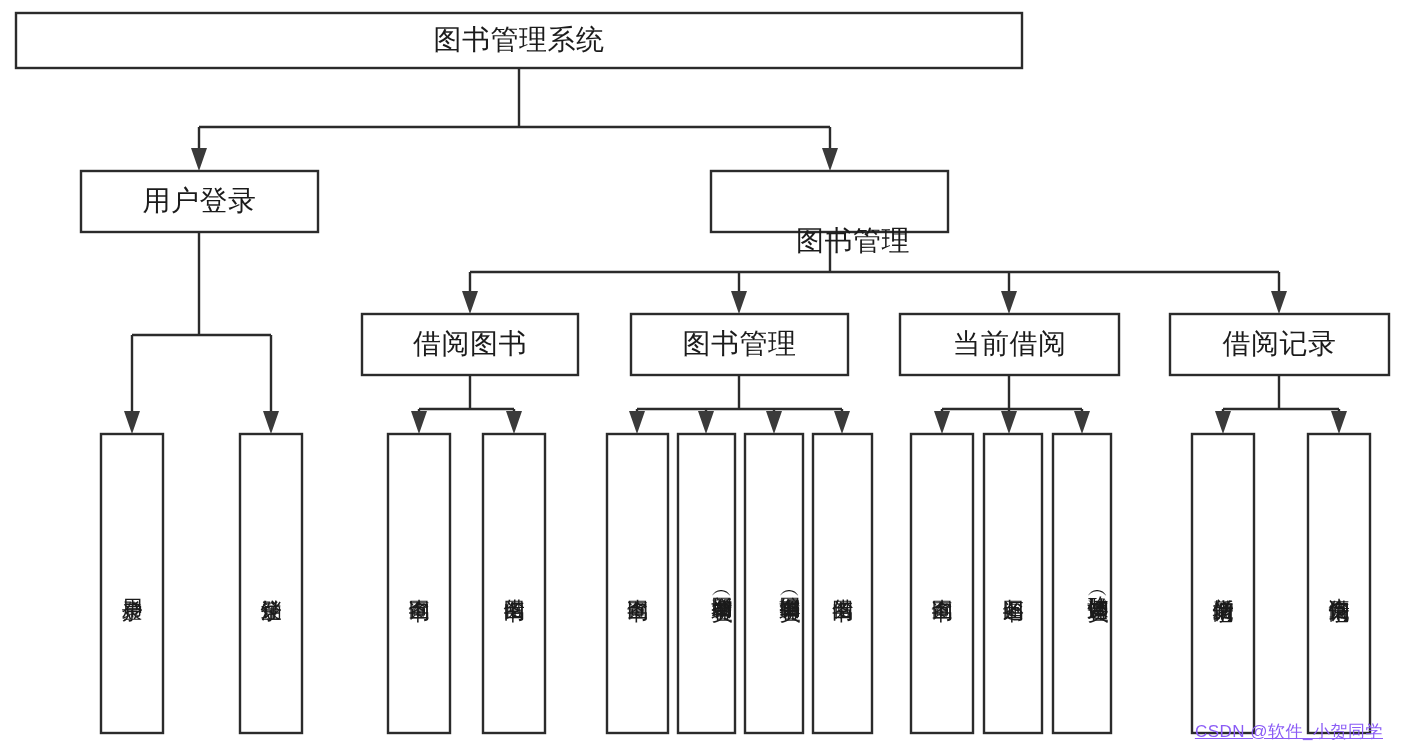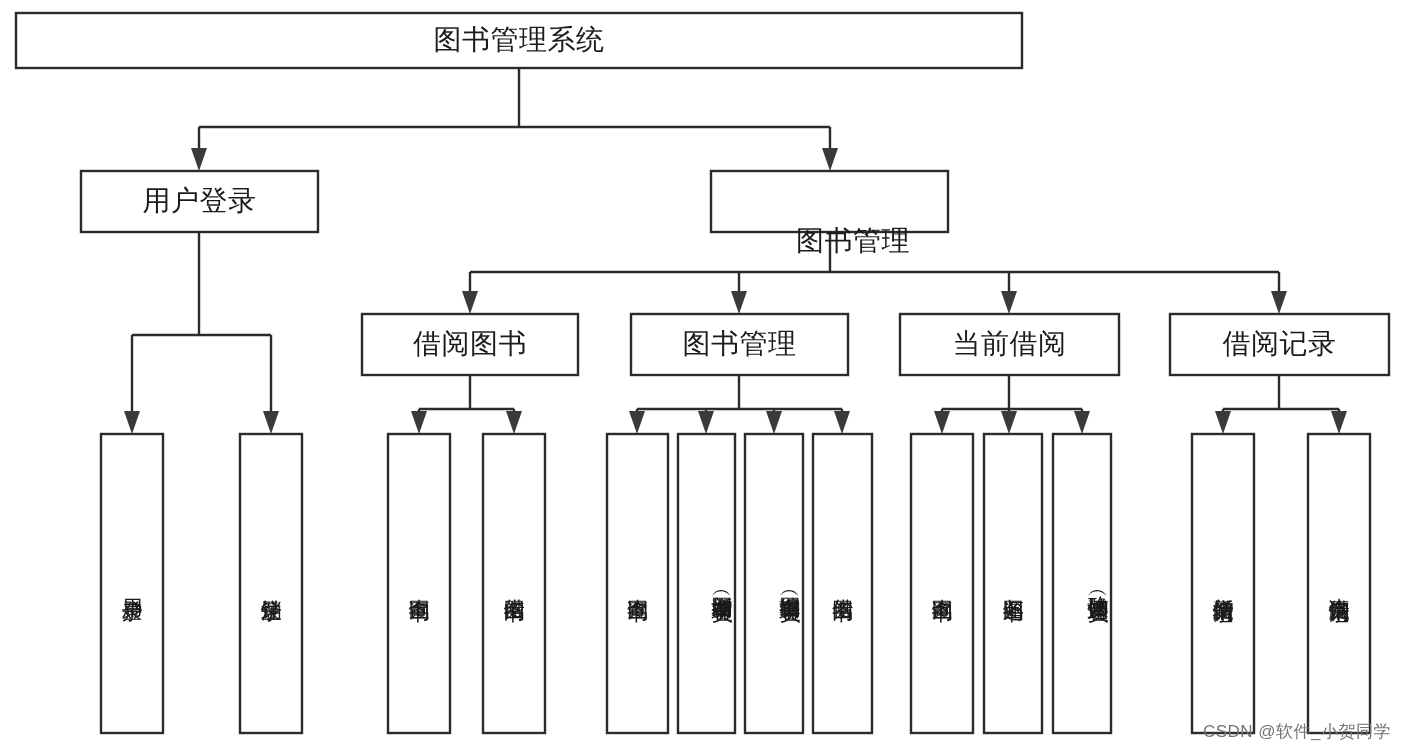--- a/index.html
+++ b/index.html
@@ -64,27 +64,28 @@
     font-size: 21px;
     line-height: 1.26;
     letter-spacing: 1px;
     writing-mode: vertical-rl;
     text-orientation: upright;
     pointer-events: none;
     overflow: hidden;
   }
   .watermark {
     position: absolute;
-    right: 14px;
+    right: 22px;
     bottom: 4px;
     font-size: 17px;
-    color: #737373;
+    color: #8b5cf6;
     letter-spacing: 0.5px;
     white-space: nowrap;
     pointer-events: none;
+    text-decoration: underline;
   }
 </style>
 </head>
 <body>
 
 <div id="diagram-root">
 
   <svg id="diagram-svg" viewBox="0 0 1405 747">
 
     <rect class="node-box" x="16" y="13" width="1006" height="55"></rect>

